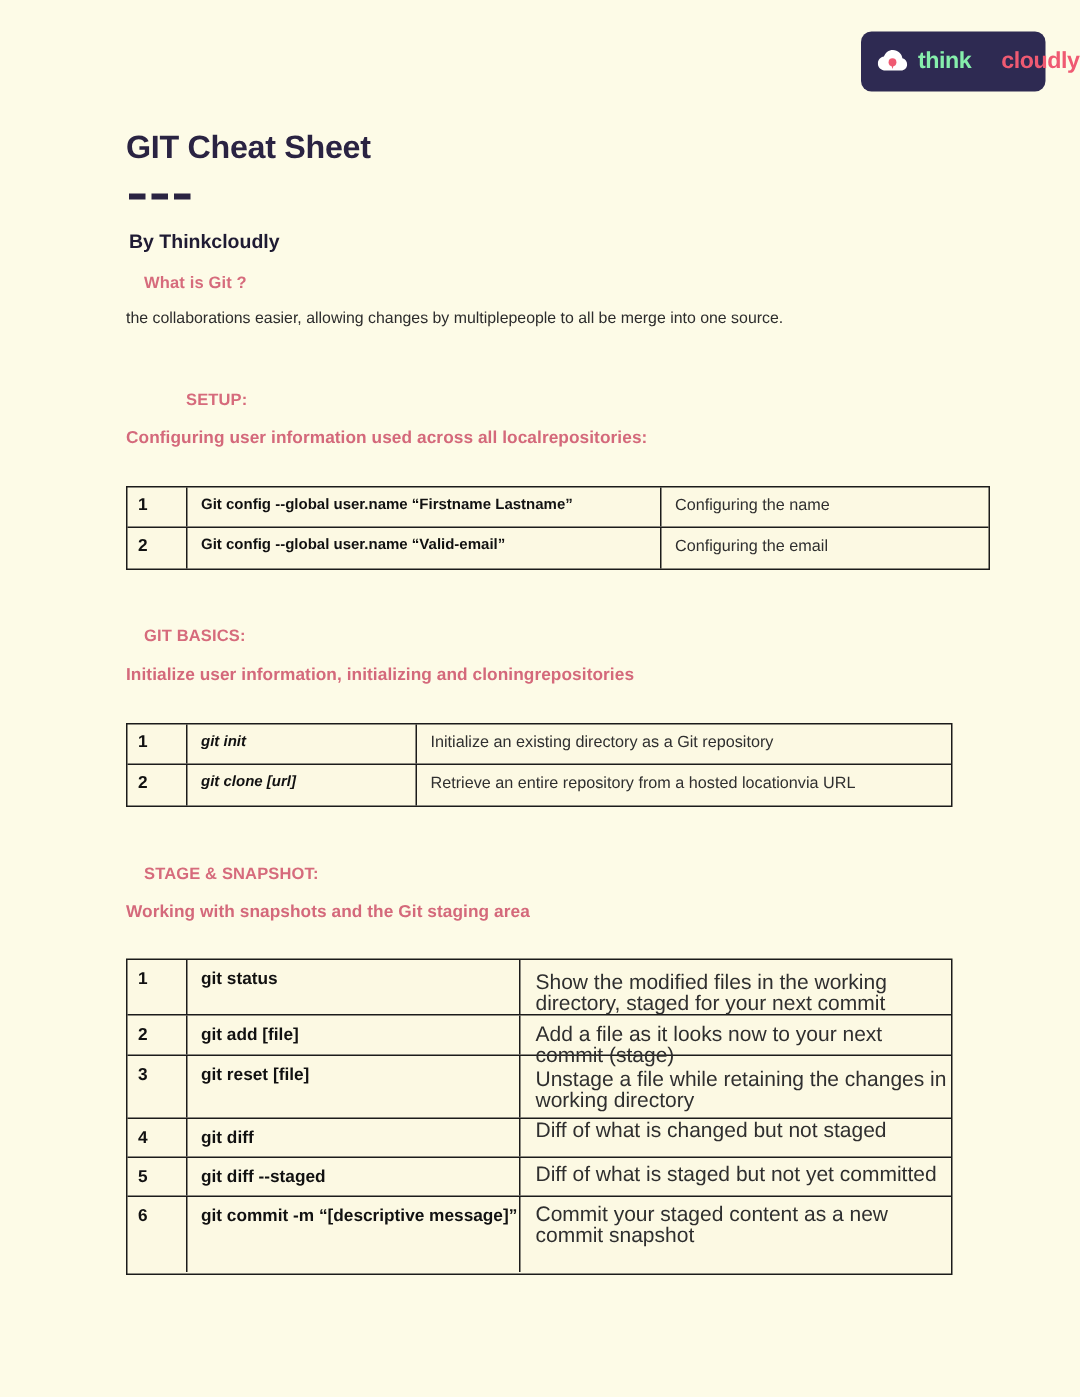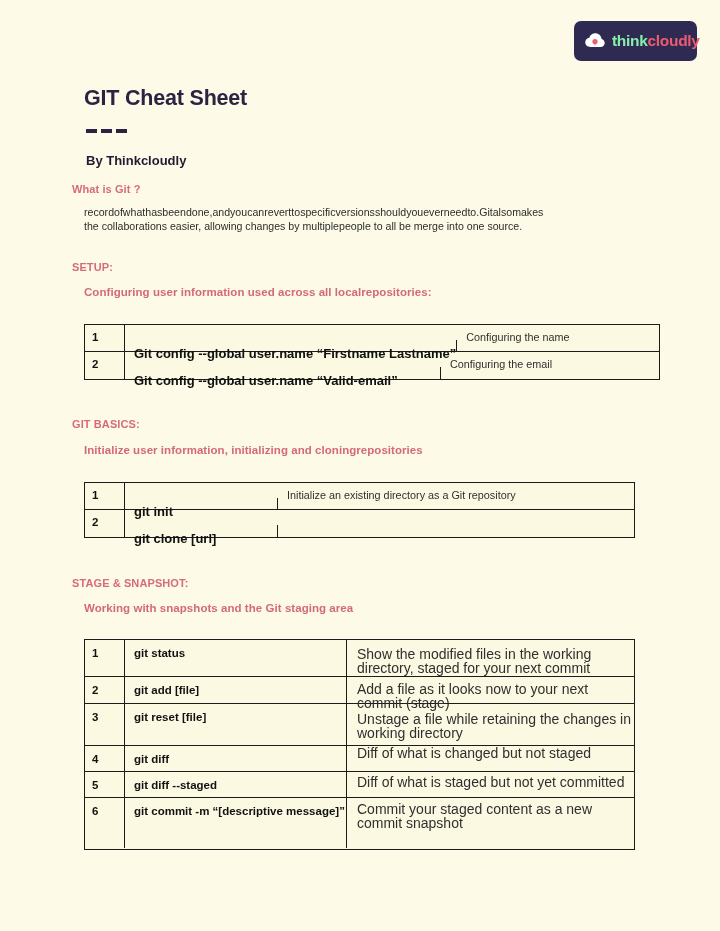--- a/index.html
+++ b/index.html
@@ -43,21 +43,21 @@
     margin-right: 7px;
   }
   .logo-wordmark {
     font-size: 15.5px;
     font-weight: bold;
     letter-spacing: -0.3px;
     line-height: 1;
     white-space: nowrap;
   }
   .logo-think { color: #86efac; }
-  .logo-cloudly { color: #ef5a72; }
+  .logo-cloudly { color: #ef5a72; margin-left: 20px; }
 
   
   .title {
     position: absolute;
     left: 84px;
     top: 86px;
     font-size: 21.5px;
     font-weight: bold;
     letter-spacing: -0.2px;
     color: #2a2342;
@@ -81,21 +81,21 @@
     left: 86px;
     top: 153px;
     font-size: 13px;
     font-weight: bold;
     color: #1f1b33;
   }
 
   
   .sec-head {
     position: absolute;
-    left: 72px;
+    left: 96px;
     font-size: 11px;
     font-weight: bold;
     color: #d66b7c;
     letter-spacing: 0.1px;
     white-space: nowrap;
   }
   .sec-sub {
     position: absolute;
     left: 84px;
     font-size: 11.5px;
@@ -139,44 +139,43 @@
     border-right: 1.4px solid #1b1b1b;
     box-sizing: border-box;
     font-size: 11.5px;
     font-weight: bold;
     color: #111;
     padding: 6px 0 0 7px;
   }
   .cell-cmd {
     box-sizing: border-box;
     border-right: 1.4px solid #1b1b1b;
-    font-size: 13px;
+    font-size: 10px;
     font-weight: bold;
     color: #111;
     padding: 6px 0 0 9px;
     white-space: nowrap;
-    margin-top: 15px;
   }
   .cell-desc {
     box-sizing: border-box;
     flex: 1 1 auto;
     font-size: 10.8px;
     color: #2f2f2f;
     padding: 6px 6px 0 9px;
     line-height: 13.6px;
   }
 
   
   #table-setup { left: 84px; top: 324px; width: 576px; }
   #table-setup .cell-cmd { flex: 0 0 316px; }
   #table-setup .row { height: 27px; }
 
   
   #table-basics { left: 84px; top: 482px; width: 551px; }
-  #table-basics .cell-cmd { flex: 0 0 153px; }
+  #table-basics .cell-cmd { flex: 0 0 153px; font-style: italic; }
   #table-basics .row { height: 27px; }
 
   
   #table-stage { left: 84px; top: 639px; width: 551px; height: 211px; }
   #table-stage .grid { position: absolute; inset: 0; }
   #table-stage .grow {
     display: flex;
     box-sizing: border-box;
     border-bottom: 1.4px solid #1b1b1b;
   }
@@ -236,25 +235,24 @@
   <div class="title">GIT Cheat Sheet</div>
   <div class="divider">
     <span></span>
     <span></span>
     <span></span>
   </div>
   <div class="byline">By Thinkcloudly</div>
 
   <div class="sec-head" style="top:183px;">What is Git ?</div>
   <div class="intro">
-    <div>recordofwhathasbeendone,andyoucanreverttospecificversionsshouldyoueverneedto.Gitalsomakes</div>
     <div>the collaborations easier, allowing changes by multiplepeople to all be merge into one source.</div>
   </div>
 
-  <div class="sec-head" style="top:261px;">SETUP:</div>
+  <div class="sec-head" style="top:261px;margin-left:28px;">SETUP:</div>
   <div class="sec-sub" style="top:286px;">Configuring user information used across all localrepositories:</div>
 
   <div class="tbl" id="table-setup">
     <div class="rows">
       <div class="row">
         <div class="cell-num">1</div>
         <div class="cell-cmd">Git config --global user.name “Firstname Lastname”</div>
         <div class="cell-desc">Configuring the name</div>
       </div>
       <div class="row last">
@@ -271,20 +269,21 @@
   <div class="tbl" id="table-basics">
     <div class="rows">
       <div class="row">
         <div class="cell-num">1</div>
         <div class="cell-cmd">git init</div>
         <div class="cell-desc">Initialize an existing directory as a Git repository</div>
       </div>
       <div class="row last">
         <div class="cell-num">2</div>
         <div class="cell-cmd">git clone [url]</div>
+        <div class="cell-desc">Retrieve an entire repository from a hosted locationvia URL</div>
       </div>
     </div>
   </div>
 
   <div class="sec-head" style="top:577px;">STAGE &amp; SNAPSHOT:</div>
   <div class="sec-sub" style="top:602px;">Working with snapshots and the Git staging area</div>
 
   <div class="tbl" id="table-stage">
     <div class="grid">
       <div class="grow" style="height:37px;">

